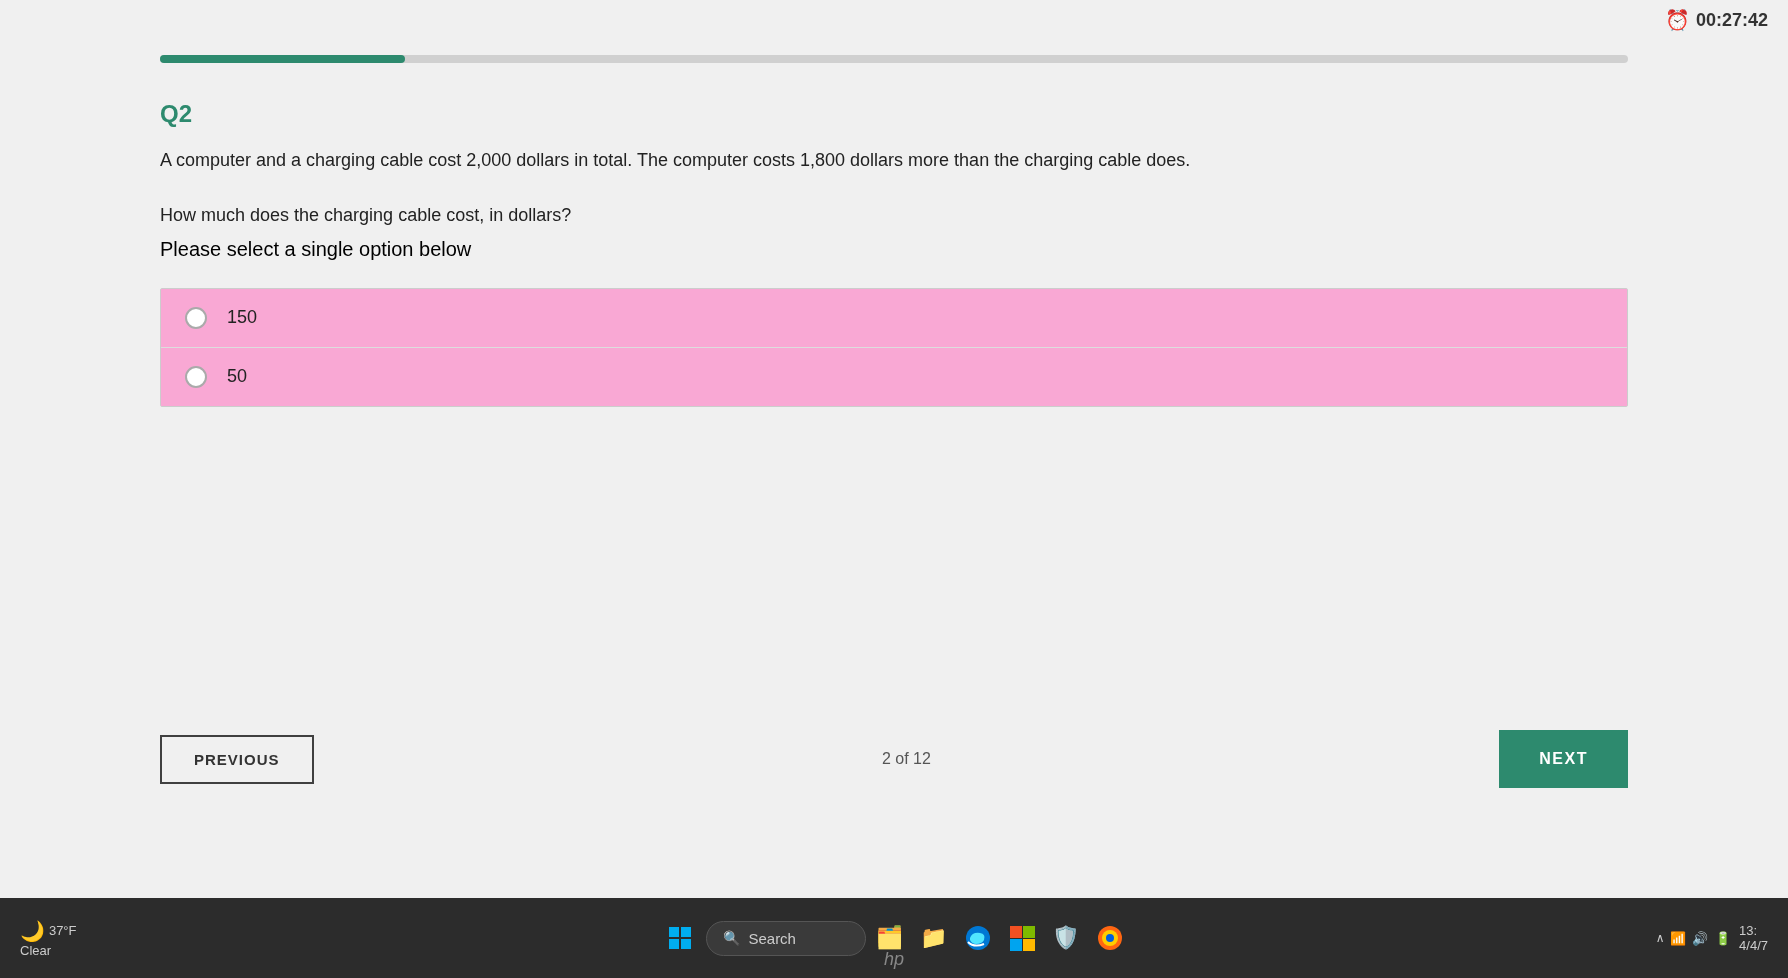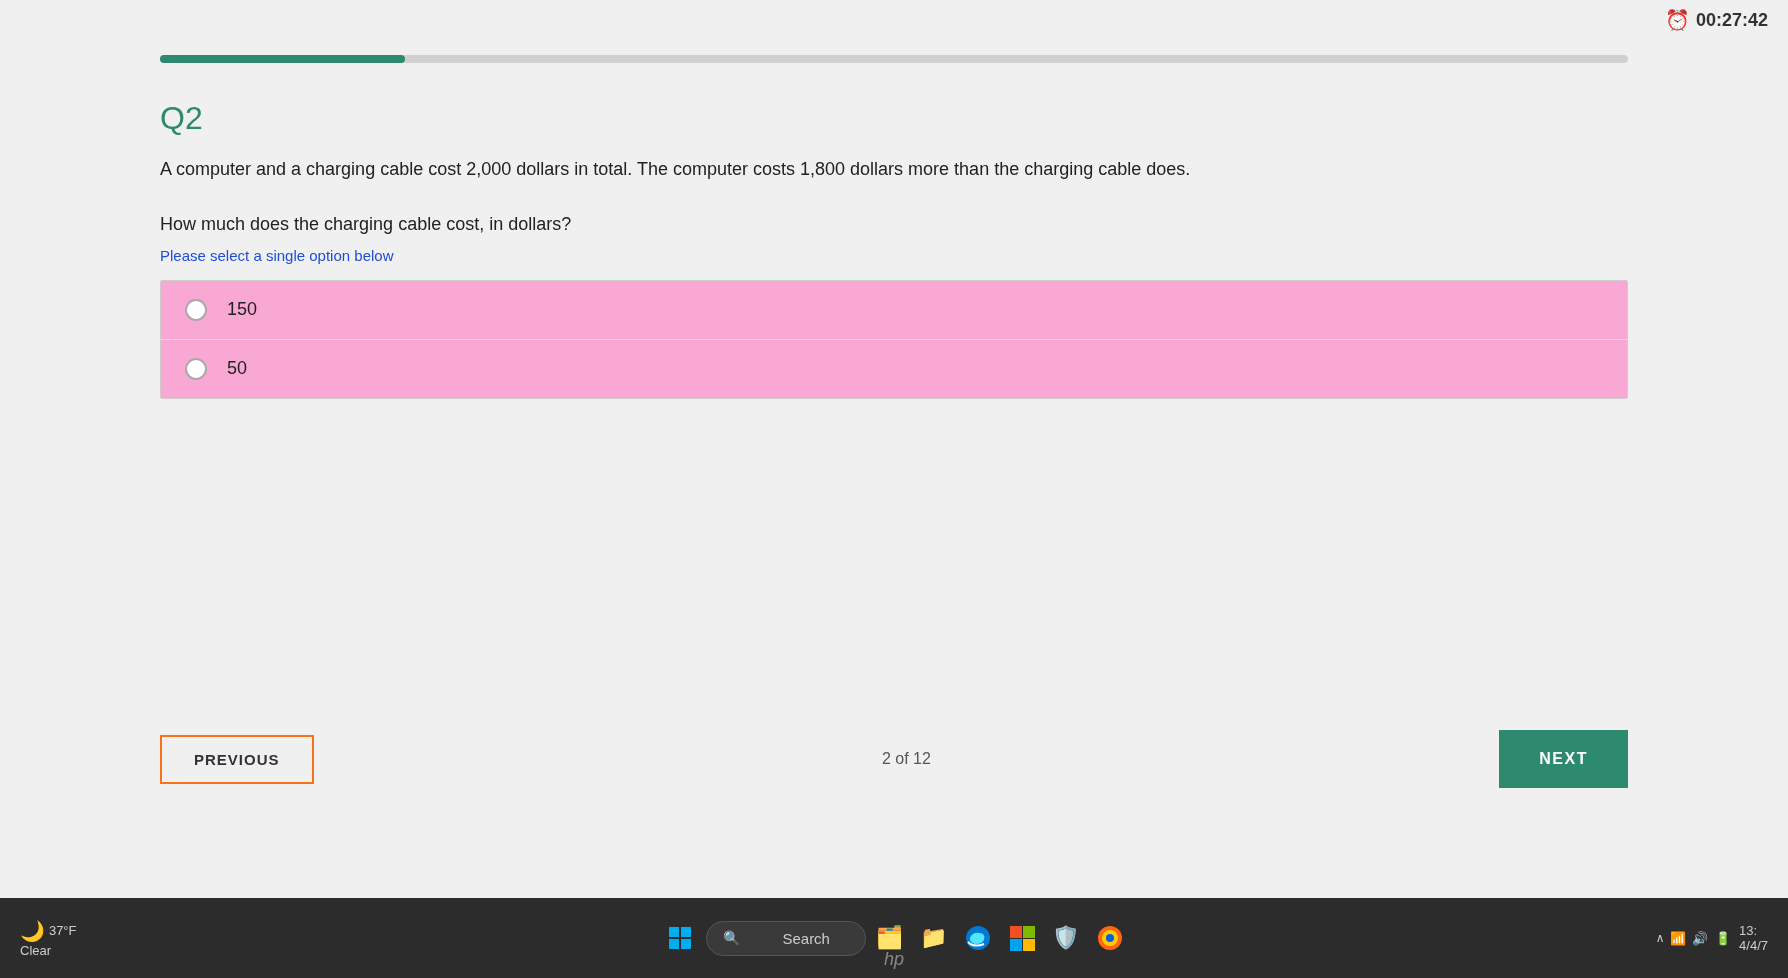--- a/index.html
+++ b/index.html
@@ -75,43 +75,43 @@
 
     
     .question-area {
       position: absolute;
       top: 100px;
       left: 160px;
       right: 160px;
     }
 
     .question-number {
-      font-size: 32px;
-      font-weight: normal;
+      font-size: 24px;
+      font-weight: bold;
       color: #2d8a6e;
       margin-bottom: 18px;
     }
 
     .question-text {
       font-size: 18px;
       color: #222;
       line-height: 1.6;
       margin-bottom: 30px;
     }
 
     .question-prompt {
       font-size: 18px;
       color: #222;
       margin-bottom: 12px;
     }
 
     .select-instruction {
-      font-size: 15px;
-      color: #1d4ed8;
-      margin-bottom: 16px;
+      font-size: 20px;
+      color: #000000;
+      margin-bottom: 27px;
     }
 
     
     .options-container {
       width: 100%;
       border: 1px solid #ccc;
       background: #fff;
       border-radius: 2px;
     }
 
@@ -148,21 +148,21 @@
       position: absolute;
       bottom: 110px;
       left: 160px;
       right: 160px;
       display: flex;
       justify-content: space-between;
       align-items: center;
     }
 
     .prev-button {
-      border: 2px solid #f97316;
+      border: 2px solid #404040;
       background: transparent;
       padding: 14px 32px;
       font-size: 15px;
       font-weight: bold;
       letter-spacing: 1px;
       color: #333;
       cursor: pointer;
     }
 
     .page-indicator {
@@ -227,21 +227,20 @@
     }
 
     .search-bar-icon {
       color: #ccc;
       font-size: 14px;
     }
 
     .search-bar-text {
       color: #ccc;
       font-size: 15px;
-      margin-left: 34px;
     }
 
     .taskbar-icon {
       width: 40px;
       height: 40px;
       border-radius: 4px;
       display: flex;
       align-items: center;
       justify-content: center;
       cursor: pointer;

